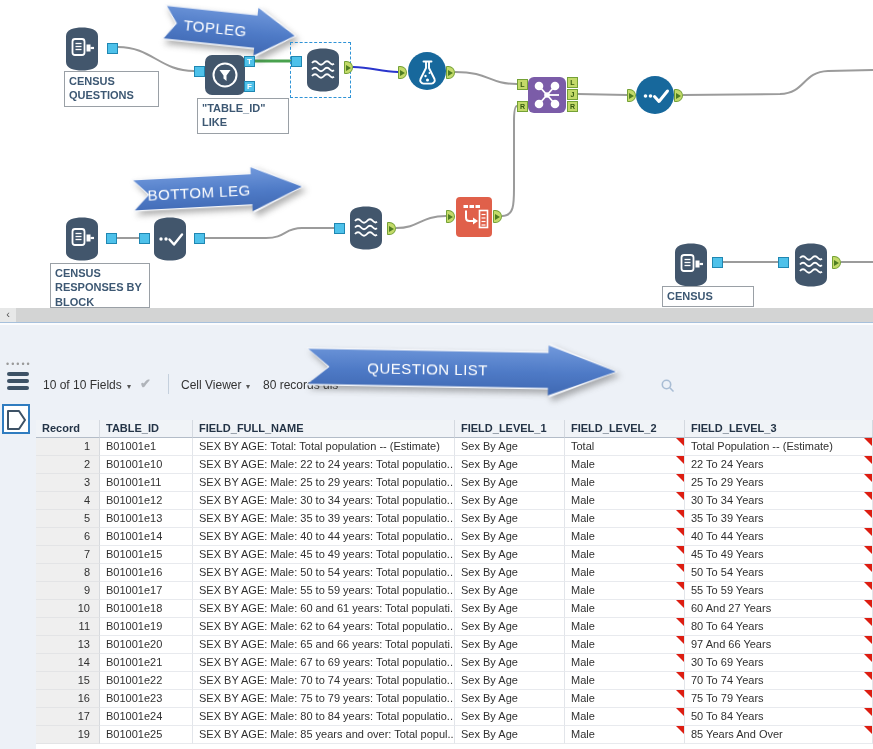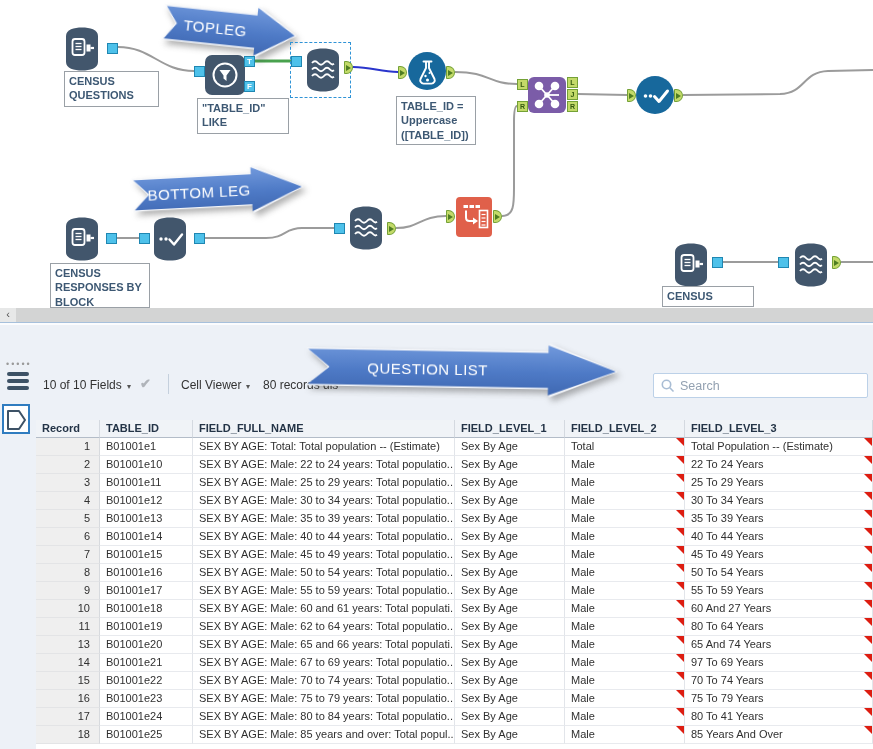--- a/index.html
+++ b/index.html
@@ -139,21 +139,20 @@
       <svg width="38" height="38">
         <circle cx="19" cy="19" r="19" fill="#17689c"></circle>
         <path d="M15.5 9.5 h8 M18 9.5 v6.5 L12.5 27 a3.3 3.3 0 0 0 3 4.6 h8 a3.3 3.3 0 0 0 3 -4.6 L21 16 v-6.5" stroke="#fff" stroke-width="1.9" fill="none" stroke-linecap="round"></path>
         <circle cx="17.5" cy="24" r="1.2" fill="#fff"></circle>
         <circle cx="21.5" cy="21" r="1" fill="#fff"></circle>
         <circle cx="19.5" cy="28" r="1.5" fill="#fff"></circle>
       </svg>
     </div>
     <div class="anchor-out" style="left:398px;top:66px"></div>
     <div class="anchor-out" style="left:446px;top:66px"></div>
-    <div class="note" style="left:396px;top:96px;width:80px;height:49px">TABLE_ID = Uppercase ([TABLE_ID])</div>
 
     <div class="tool" style="left:528px;top:77px">
       <svg width="38" height="36">
         <rect x="0" y="0" width="38" height="36" rx="6" fill="#7b5ca8"></rect>
         <line x1="19" y1="18" x2="11" y2="9" stroke="#fff" stroke-width="1.8"></line>
         <line x1="19" y1="18" x2="27" y2="9" stroke="#fff" stroke-width="1.8"></line>
         <line x1="19" y1="18" x2="11" y2="27" stroke="#fff" stroke-width="1.8"></line>
         <line x1="19" y1="18" x2="27" y2="27" stroke="#fff" stroke-width="1.8"></line>
         <line x1="19" y1="18" x2="31" y2="18" stroke="#fff" stroke-width="1.8"></line>
         <circle cx="11" cy="9" r="4.3" fill="#fff"></circle>
@@ -283,21 +282,20 @@
   <div class="results">
 
     <span class="tb-item" style="left:43px;top:55px">10 of 10 Fields</span>
     <span class="caret" style="left:127px;top:59px">▾</span>
     <span class="tb-check" style="left:140px;top:53px">✔</span>
     <span class="tb-sep" style="left:168px;top:51px"></span>
     <span class="tb-item" style="left:181px;top:55px">Cell Viewer</span>
     <span class="caret" style="left:246px;top:59px">▾</span>
     <span class="tb-item" style="left:263px;top:55px">80 records dis</span>
 
-    <input class="searchbox" type="text" placeholder="Search" style="">
     <svg class="search-ico" width="14" height="14">
       <circle cx="5.5" cy="5.5" r="4.2" fill="none" stroke="#a9bdd4" stroke-width="1.6"></circle>
       <line x1="8.8" y1="8.8" x2="12.5" y2="12.5" stroke="#a9bdd4" stroke-width="1.6"></line>
     </svg>
   </div>
 
   <div class="grip">•••••</div>
   <div class="ico-meta">
       <i></i>
       <i></i>
@@ -418,29 +416,29 @@
     <td>Sex By Age</td>
     <td class="tri">Male</td>
     <td class="tri">80 To 64 Years</td>
   </tr>
           <tr>
     <td class="c-rec">13</td>
     <td>B01001e20</td>
     <td>SEX BY AGE: Male: 65 and 66 years: Total populati...</td>
     <td>Sex By Age</td>
     <td class="tri">Male</td>
-    <td class="tri">65 And 74 Years</td>
+    <td class="tri">97 And 66 Years</td>
   </tr>
           <tr>
     <td class="c-rec">14</td>
     <td>B01001e21</td>
     <td>SEX BY AGE: Male: 67 to 69 years: Total populatio...</td>
     <td>Sex By Age</td>
     <td class="tri">Male</td>
-    <td class="tri">97 To 69 Years</td>
+    <td class="tri">30 To 69 Years</td>
   </tr>
           <tr>
     <td class="c-rec">15</td>
     <td>B01001e22</td>
     <td>SEX BY AGE: Male: 70 to 74 years: Total populatio...</td>
     <td>Sex By Age</td>
     <td class="tri">Male</td>
     <td class="tri">70 To 74 Years</td>
   </tr>
           <tr>
@@ -450,24 +448,24 @@
     <td>Sex By Age</td>
     <td class="tri">Male</td>
     <td class="tri">75 To 79 Years</td>
   </tr>
           <tr>
     <td class="c-rec">17</td>
     <td>B01001e24</td>
     <td>SEX BY AGE: Male: 80 to 84 years: Total populatio...</td>
     <td>Sex By Age</td>
     <td class="tri">Male</td>
-    <td class="tri">80 To 41 Years</td>
-  </tr>
-          <tr>
-    <td class="c-rec">18</td>
+    <td class="tri">50 To 84 Years</td>
+  </tr>
+          <tr>
+    <td class="c-rec">19</td>
     <td>B01001e25</td>
     <td>SEX BY AGE: Male: 85 years and over: Total popul...</td>
     <td>Sex By Age</td>
     <td class="tri">Male</td>
     <td class="tri">85 Years And Over</td>
   </tr>
         </tbody>
     </table>
   </div>
 

